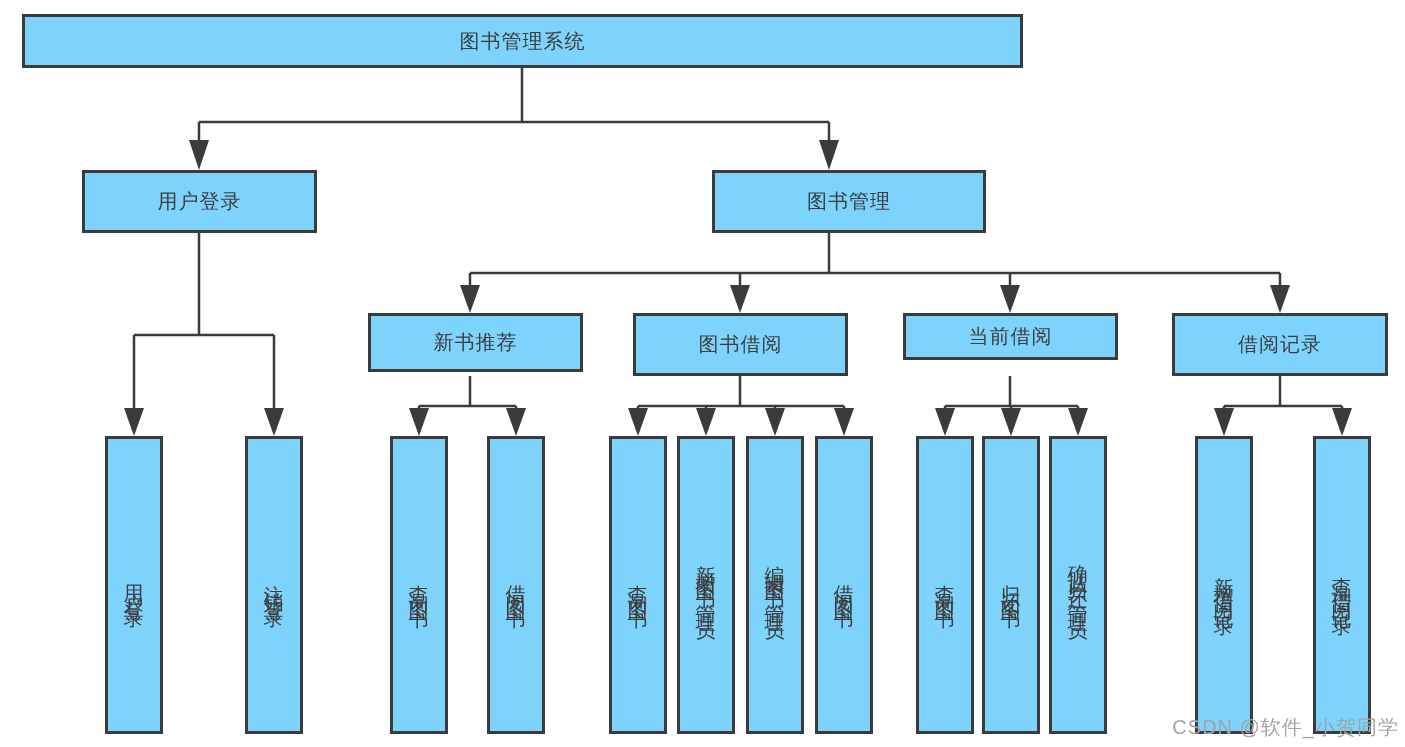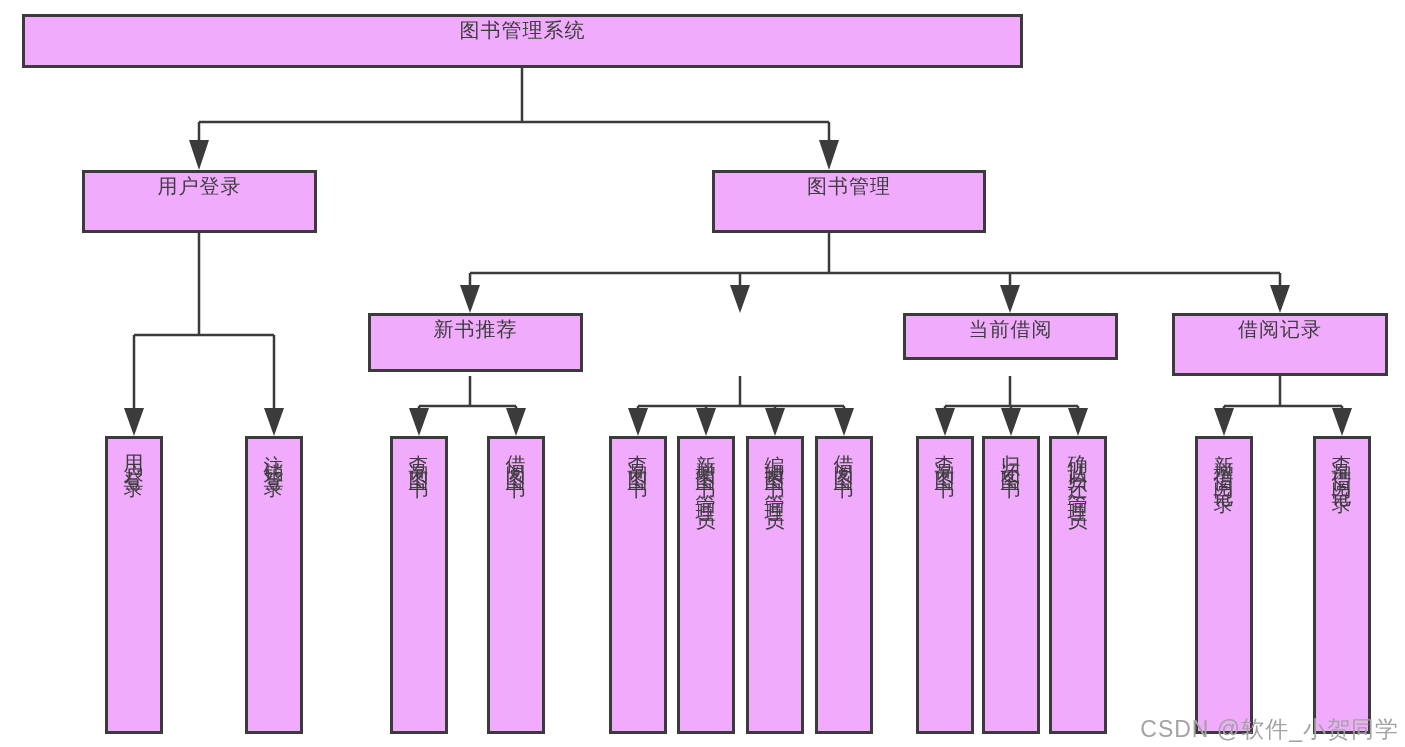--- a/index.html
+++ b/index.html
@@ -15,40 +15,40 @@
     background:var(--bg);
     font-family:"Liberation Sans","DejaVu Sans",sans-serif;
     overflow:hidden;
   }
   .wires{position:absolute;left:0;top:0;z-index:1;}
   .wires path.lines{fill:none;stroke:var(--line);stroke-width:2.5;}
   .wires path.arrow{fill:var(--line);stroke:none;}
   .box{
     position:absolute;
     box-sizing:border-box;
-    background:#f0abfc;
+    background:#7dd3fc;
     border:3px solid var(--line);
-    display:flex;align-items:flex-start;justify-content:center;
+    display:flex;align-items:center;justify-content:center;
     color:var(--text);
     font-size:20px;
     letter-spacing:1px;
     z-index:2;
     text-align:center;
   }
   .leaf span{
     writing-mode:vertical-rl;
     text-orientation:mixed;
     letter-spacing:8px;
     line-height:1;
     white-space:nowrap;
   }
   .watermark{
     position:absolute;
     right:6px;top:714px;
-    font-size:23px;
+    font-size:20px;
     letter-spacing:1px;
     color:var(--watermark);
     z-index:3;
     font-family:"Liberation Sans","DejaVu Sans",sans-serif;
   }
 </style>
 </head>
 <body>
 
 <div class="stage">
@@ -89,20 +89,23 @@
 
   <div class="box" style="left:82px;top:170px;width:235px;height:63px">
     <span>用户登录</span>
   </div>
   <div class="box" style="left:712px;top:170px;width:274px;height:63px">
     <span>图书管理</span>
   </div>
 
   <div class="box" style="left:368px;top:313px;width:215px;height:59px">
     <span>新书推荐</span>
+  </div>
+  <div class="box" style="left:633px;top:313px;width:215px;height:63px">
+    <span>图书借阅</span>
   </div>
   <div class="box" style="left:903px;top:313px;width:215px;height:47px">
     <span>当前借阅</span>
   </div>
   <div class="box" style="left:1172px;top:313px;width:216px;height:63px">
     <span>借阅记录</span>
   </div>
 
   <div class="box leaf" style="left:105px;top:436px;width:58px;height:298px">
     <span>用户登录</span>

